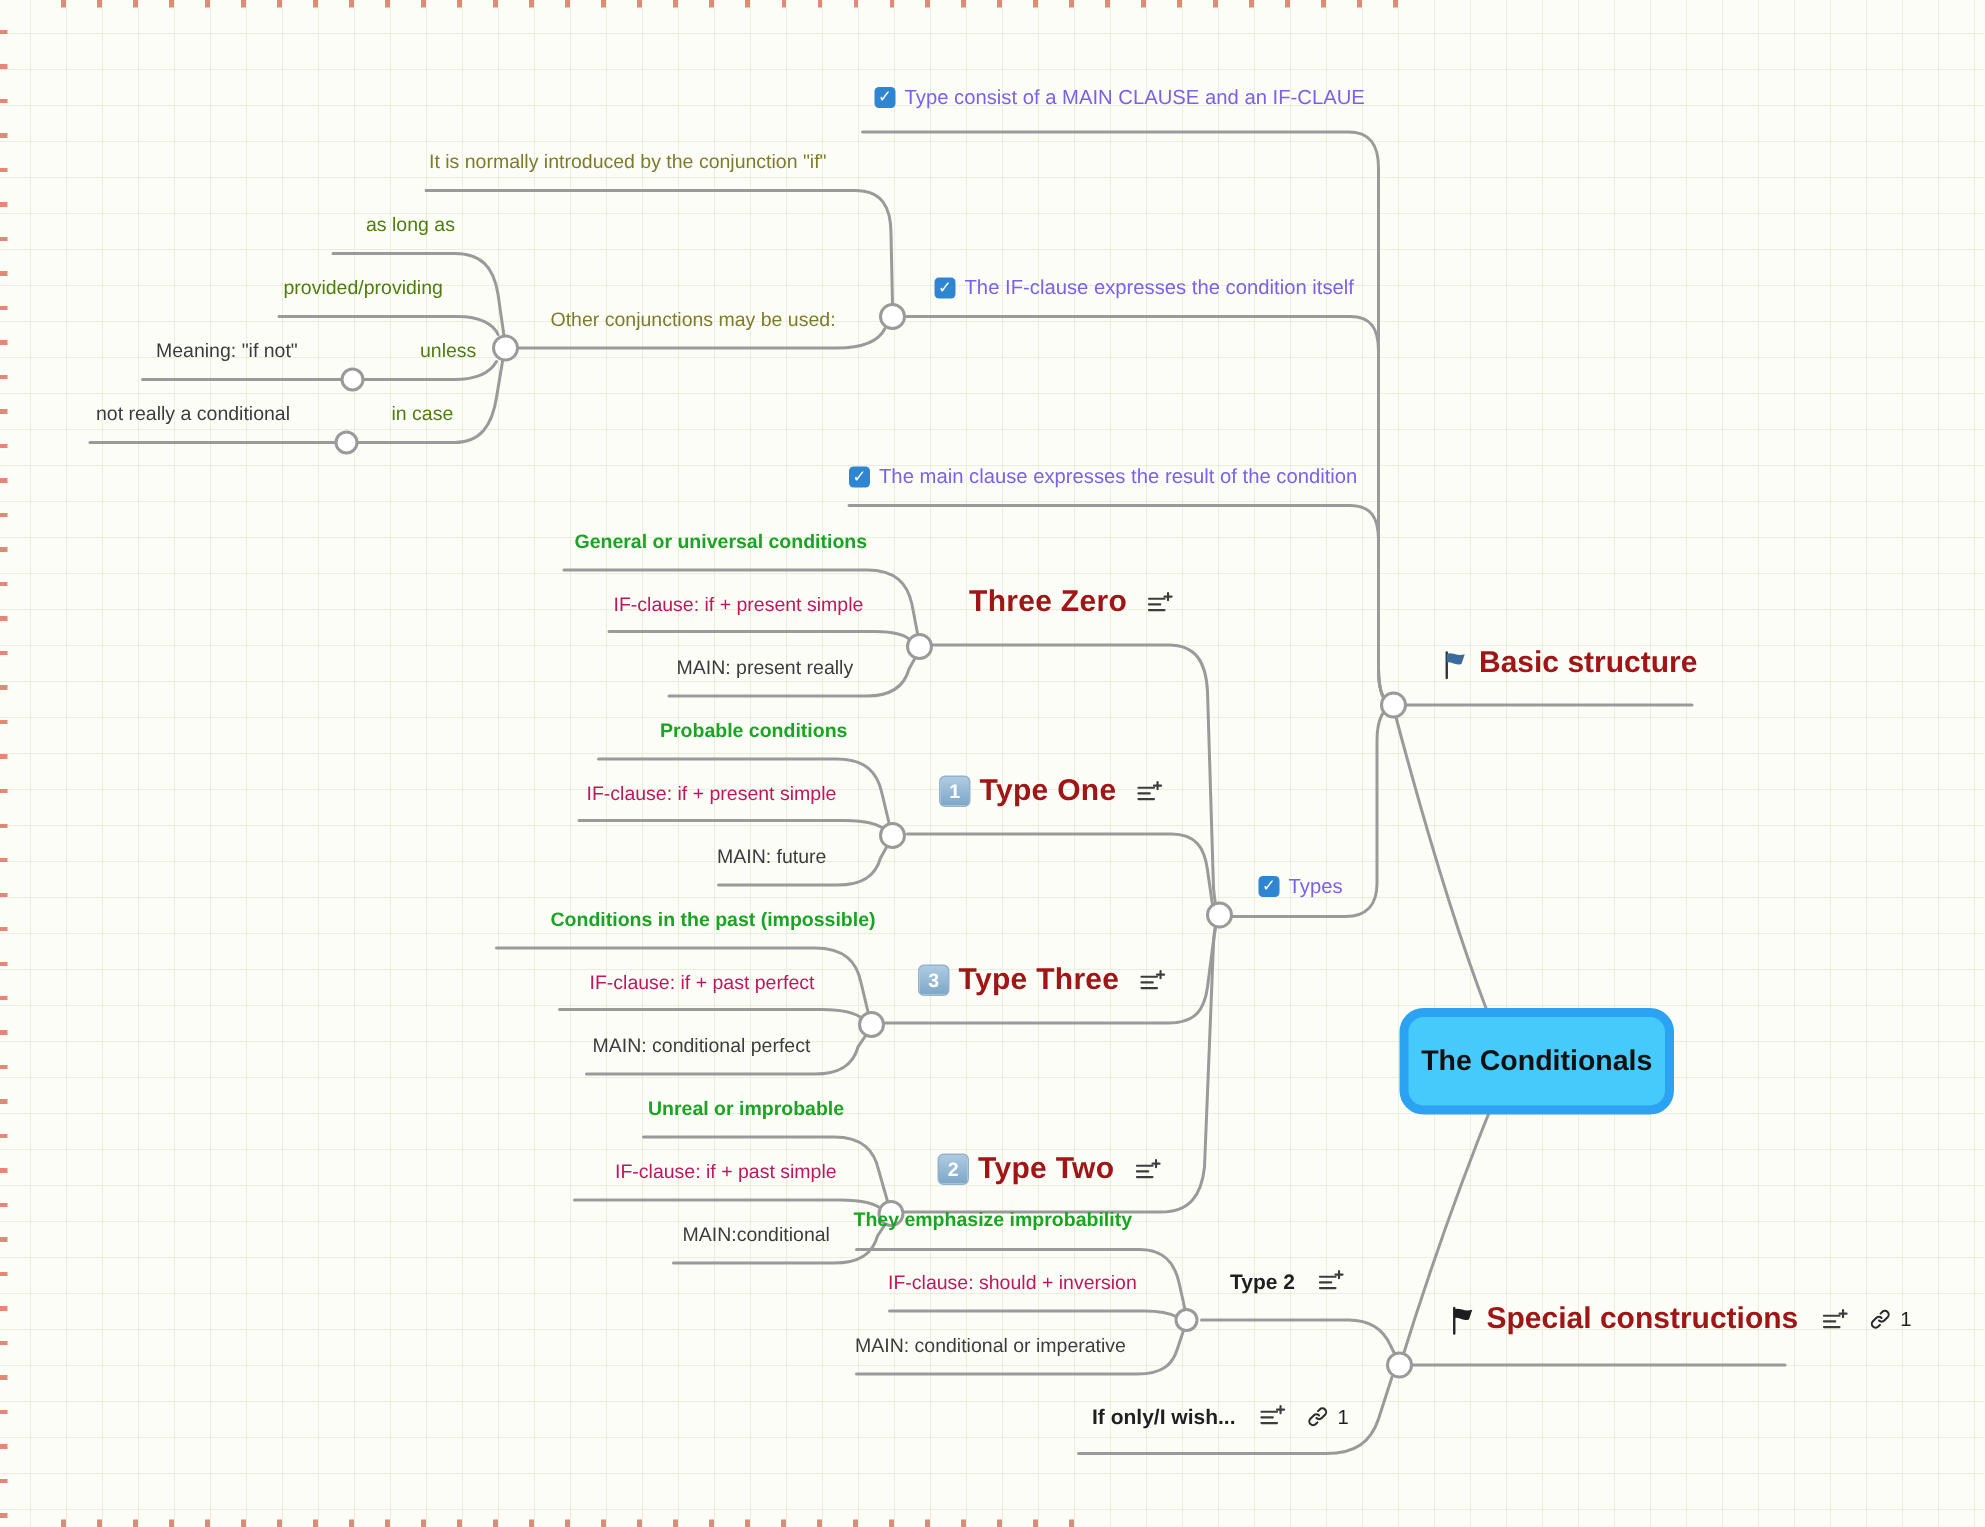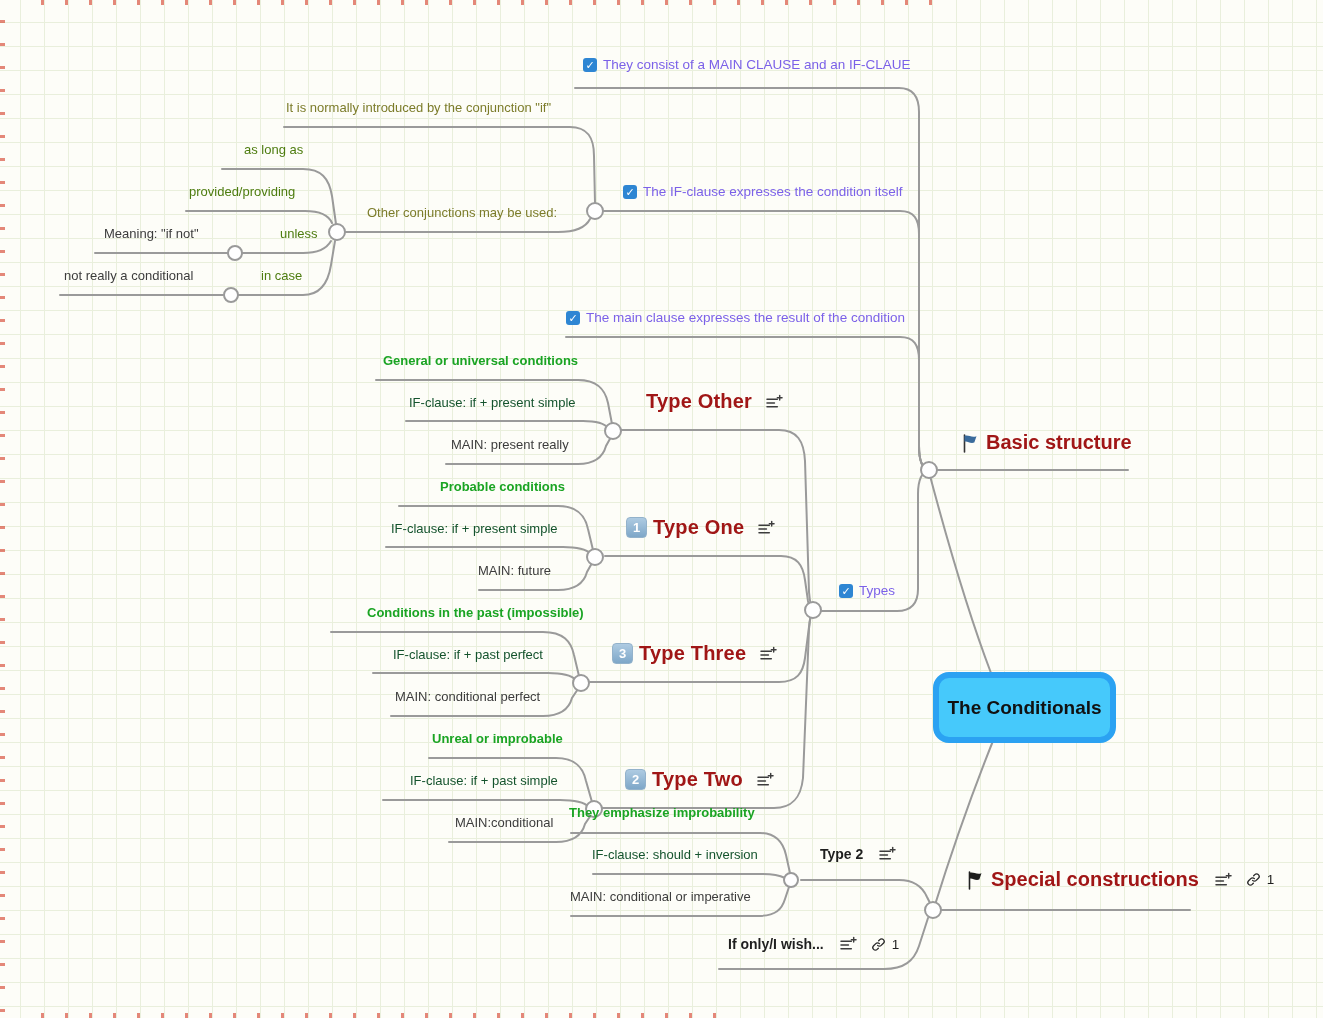--- a/index.html
+++ b/index.html
@@ -22,21 +22,21 @@
   .tick-left{top:0;left:0;width:5px;height:1016px;
     background:repeating-linear-gradient(180deg,transparent 0 20px,rgba(214,72,52,.65) 20px 23px);}
   svg.edges{position:absolute;left:0;top:0;z-index:1;}
   svg.edges path{fill:none;stroke:#9a9a9a;stroke-width:2;stroke-linecap:round;}
   svg.edges circle{fill:#ffffff;stroke:#9a9a9a;stroke-width:2;}
   .node{position:absolute;z-index:3;display:flex;align-items:center;gap:6px;white-space:nowrap;}
   .purple{color:#7b61e8;font-size:13.5px;}
   .olive{color:#7c7c2a;font-size:13px;}
   .red{color:#4d7c0f;font-size:13px;}
   .green{color:#1aa423;font-weight:bold;font-size:13px;}
-  .blue{color:#14532d;font-size:13px;}
+  .blue{color:#be185d;font-size:13px;}
   .plain{color:#3c3c3c;font-size:13px;}
   .type-title{color:#a01616;font-weight:bold;font-size:20px;letter-spacing:.2px;}
   .branch-title{color:#a01616;font-weight:bold;font-size:20px;}
   .sub-title{color:#1f1f1f;font-weight:bold;font-size:14px;}
   .link-count{color:#1f1f1f;font-size:13.5px;}
   .cb{display:inline-block;width:14px;height:14px;background:#2e86d3;border-radius:3px;
       color:#fff;font-size:11px;line-height:14px;text-align:center;font-weight:bold;flex:0 0 auto;}
   .keycap{display:inline-block;width:19px;height:19px;border-radius:4px;
       background:linear-gradient(180deg,#aecbe2,#7ea7c8);border:1px solid #93b2cb;
       color:#fff;font-size:13px;font-weight:bold;line-height:19px;text-align:center;flex:0 0 auto;}
@@ -113,21 +113,21 @@
   <circle cx="595" cy="211" r="8"></circle>
   <circle cx="337" cy="232" r="8"></circle>
   <circle cx="235" cy="253" r="7"></circle>
   <circle cx="231" cy="295" r="7"></circle>
   <circle cx="933" cy="910" r="8"></circle>
   <circle cx="791" cy="880" r="7"></circle>
 </svg>
 
 <div class="node" style="left:583px;top:57px;">
   <span class="cb">✓</span>
-  <span class="purple">They consist of a MAIN CLAUSE and an IF-CLAUE</span>
+  <span class="purple">Type consist of a MAIN CLAUSE and an IF-CLAUE</span>
 </div>
 
 <div class="node" style="left:286px;top:100px;">
   <span class="olive">It is normally introduced by the conjunction "if"</span>
 </div>
 
 <div class="node" style="left:244px;top:142px;">
   <span class="red">as long as</span>
 </div>
 
@@ -183,21 +183,21 @@
 <div class="node" style="left:383px;top:353px;">
   <span class="green">General or universal conditions</span>
 </div>
 <div class="node" style="left:409px;top:395px;">
   <span class="blue">IF-clause: if + present simple</span>
 </div>
 <div class="node" style="left:451px;top:437px;">
   <span class="plain">MAIN: present really</span>
 </div>
 <div class="node" style="left:646px;top:390px;">
-  <span class="type-title">Type Other</span>
+  <span class="type-title">Three Zero</span>
   <span class="icon" style="margin-left:8px;">
     <svg width="17" height="16" viewBox="0 0 18 16">
         <g stroke="#3c3c3c" stroke-width="1.5" stroke-linecap="round">
           <path d="M1 5 H12"></path>
           <path d="M1 9 H9"></path>
           <path d="M1 13 H12"></path>
           <path d="M14.5 1 V6"></path>
           <path d="M12 3.5 H17"></path>
         </g>
       </svg>

